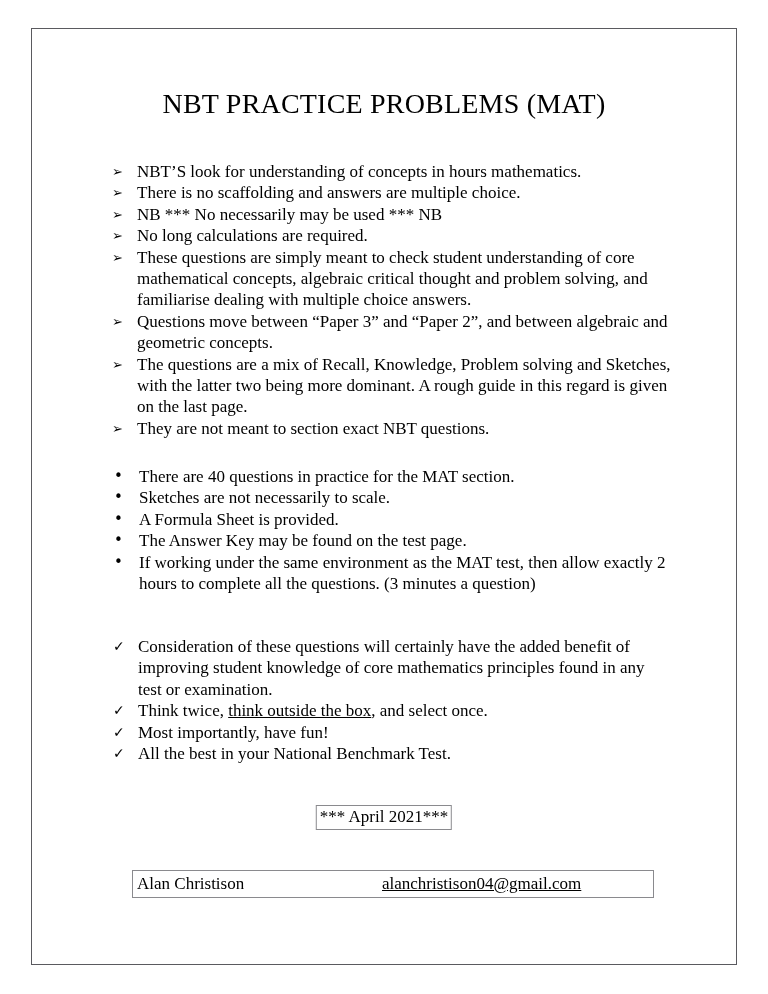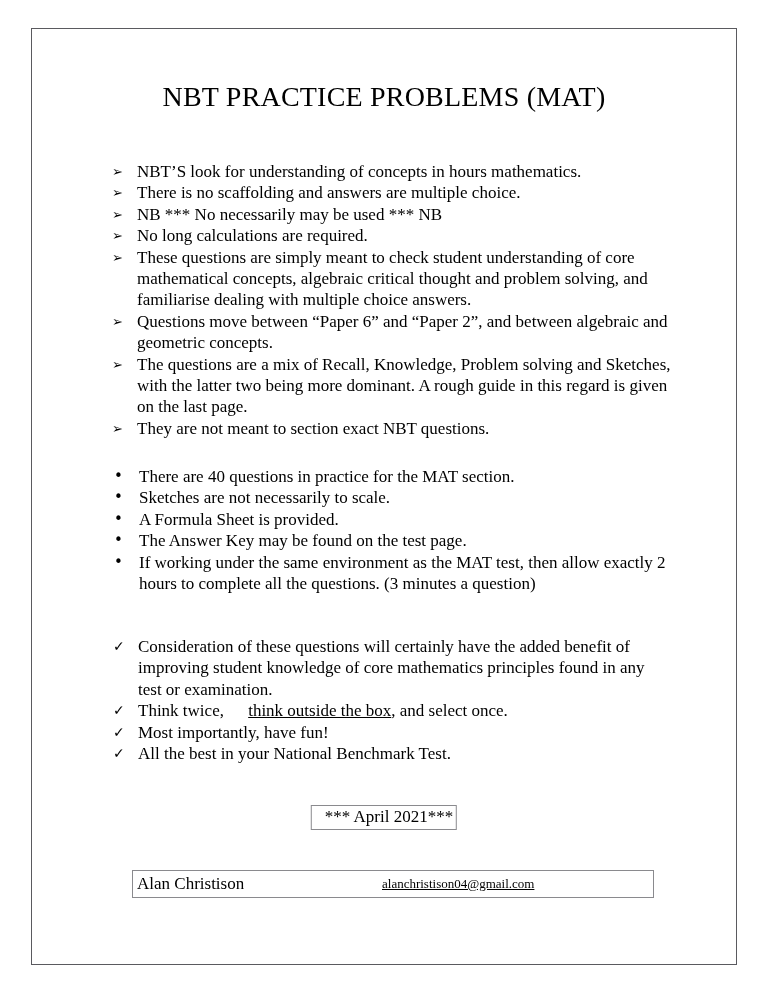--- a/index.html
+++ b/index.html
@@ -34,21 +34,21 @@
     left: 0;
     top: 0;
     width: 100%;
     height: 100%;
   }
 
   
   .doc-title {
     position: absolute;
     left: 0;
-    top: 53px;
+    top: 60px;
     width: 100%;
     text-align: center;
     font-size: 28px;
     letter-spacing: 0.2px;
     line-height: 1.1;
     white-space: nowrap;
   }
 
   
   .list-block {
@@ -89,30 +89,30 @@
   .marker.check {
     font-size: 14px;
     padding-left: 2px;
   }
 
   .li-text {
     flex: 1 1 auto;
     text-align: left;
     line-height: 21.4px;
   }
-  .li-text u { text-decoration: underline; margin-left: 20px; }
+  .li-text u { text-decoration: underline; }
 
   
   .date-box {
     position: absolute;
     left: 50%;
     transform: translateX(-50%);
     top: 776px;
     border: 1px solid #8a8a8e;
-    padding: 1px 3px 2px 13px;
+    padding: 1px 3px 2px 3px;
     font-size: 17px;
     line-height: 20px;
     white-space: nowrap;
     background: #ffffff;
   }
 
   
   .sig-box {
     position: absolute;
     left: 100px;
@@ -124,21 +124,21 @@
     display: flex;
     align-items: center;
     background: #ffffff;
   }
   .sig-name {
     font-size: 17px;
     padding-left: 4px;
     white-space: nowrap;
   }
   .sig-email {
-    font-size: 13px;
+    font-size: 17px;
     text-decoration: underline;
     white-space: nowrap;
     position: absolute;
     left: 249px;
   }
 </style>
 </head>
 <body>
 
 <div class="page">
@@ -162,21 +162,21 @@
         <div class="li">
           <span class="marker arrow">➢</span>
           <span class="li-text">No long calculations are required.</span>
         </div>
         <div class="li">
           <span class="marker arrow">➢</span>
           <span class="li-text">These questions are simply meant to check student understanding of core mathematical concepts, algebraic critical thought and problem solving, and familiarise dealing with multiple choice answers.</span>
         </div>
         <div class="li">
           <span class="marker arrow">➢</span>
-          <span class="li-text">Questions move between “Paper 6” and “Paper 2”, and between algebraic and geometric concepts.</span>
+          <span class="li-text">Questions move between “Paper 3” and “Paper 2”, and between algebraic and geometric concepts.</span>
         </div>
         <div class="li">
           <span class="marker arrow">➢</span>
           <span class="li-text">The questions are a mix of Recall, Knowledge, Problem solving and Sketches, with the latter two being more dominant.   A rough guide in this regard is given on the last page.</span>
         </div>
         <div class="li">
           <span class="marker arrow">➢</span>
           <span class="li-text">They are not meant to section exact NBT questions.</span>
         </div>
       </div>

